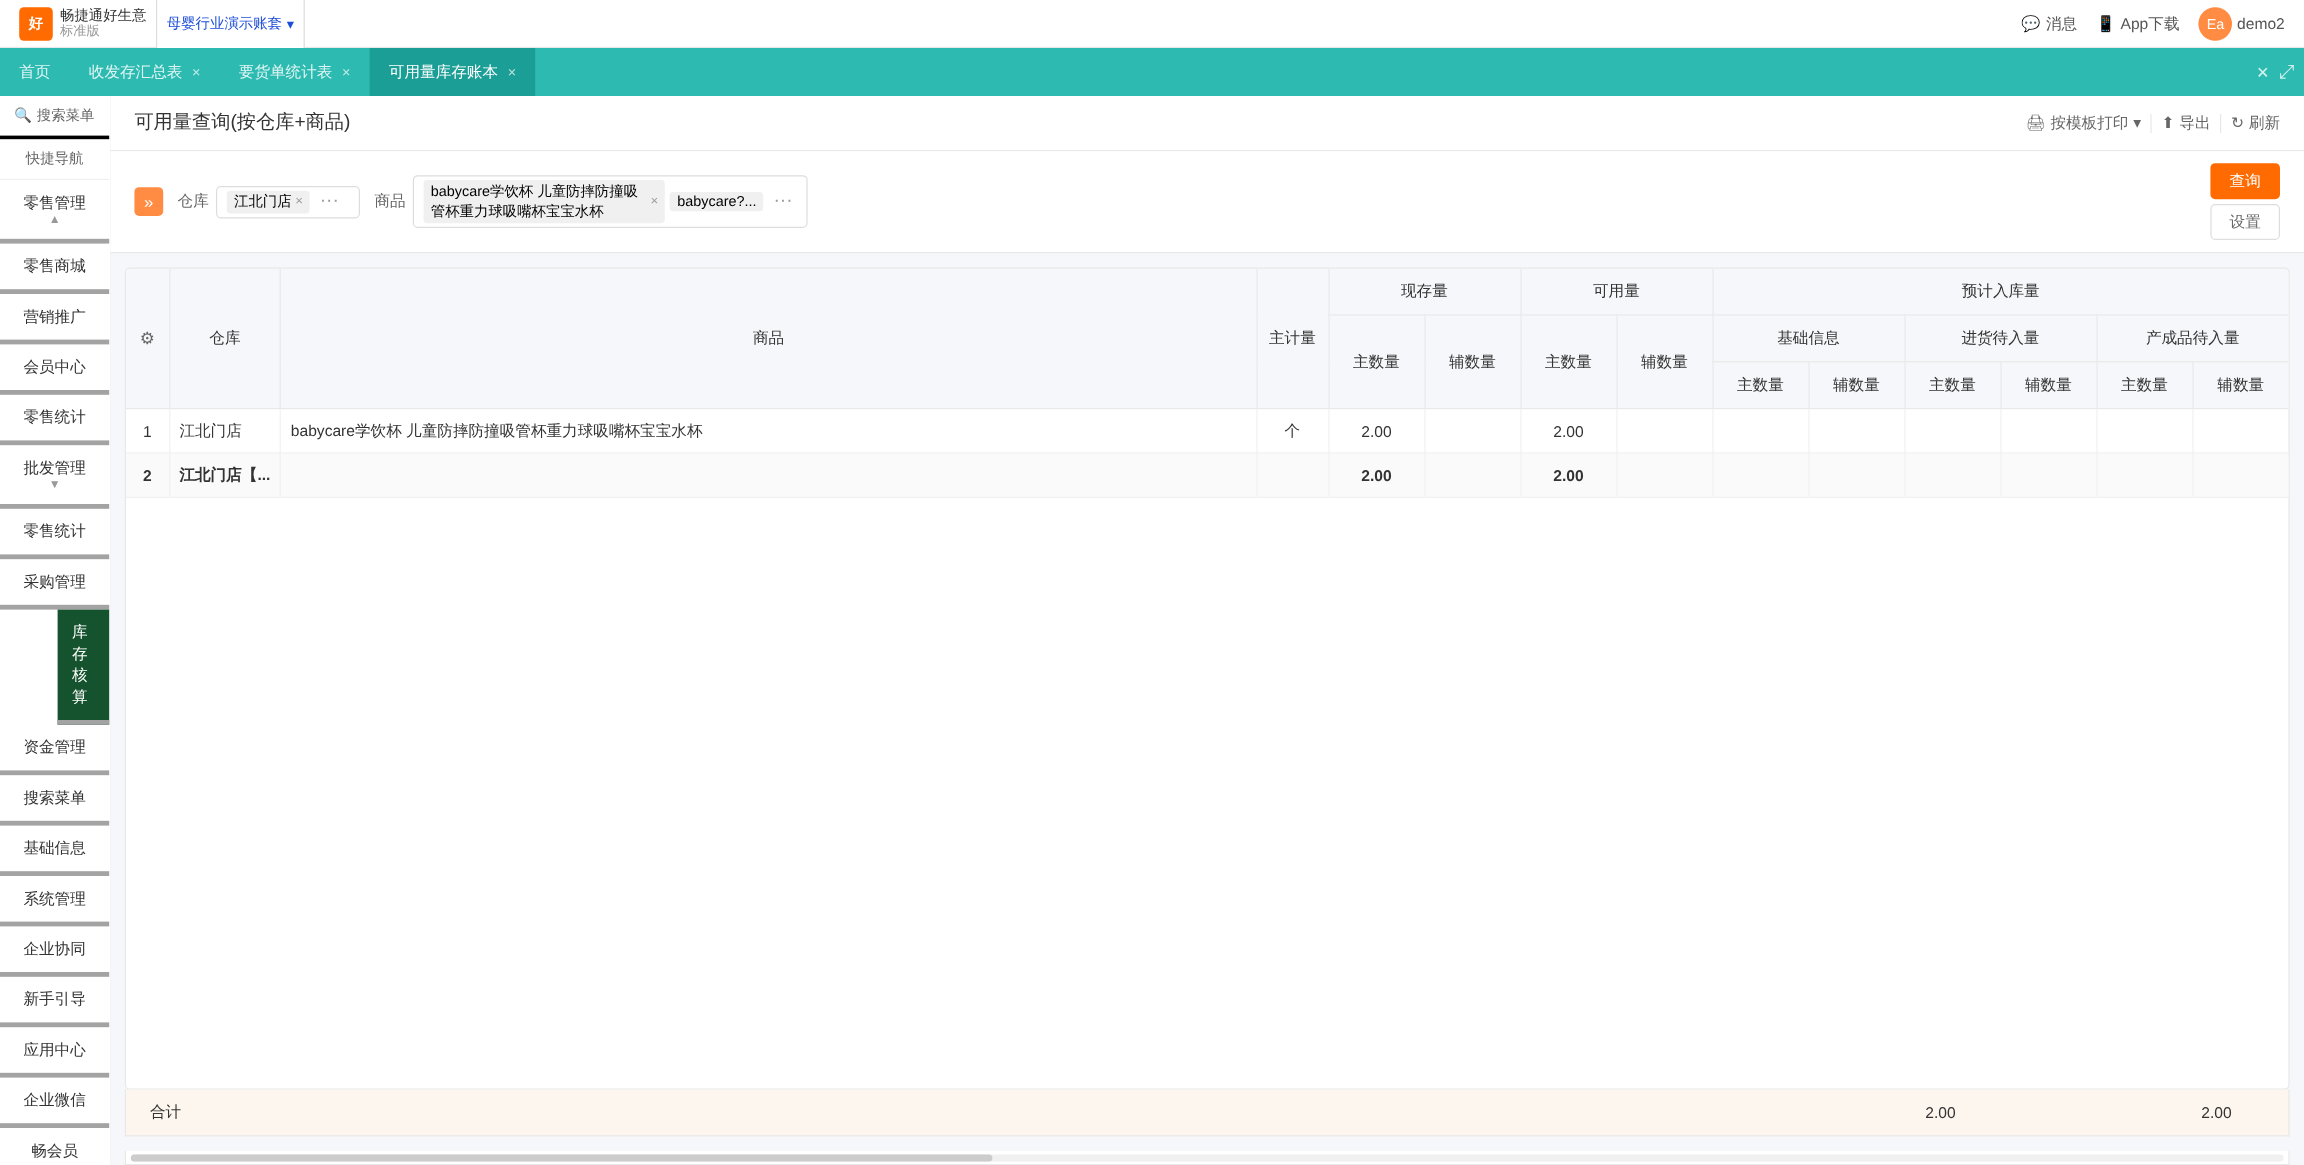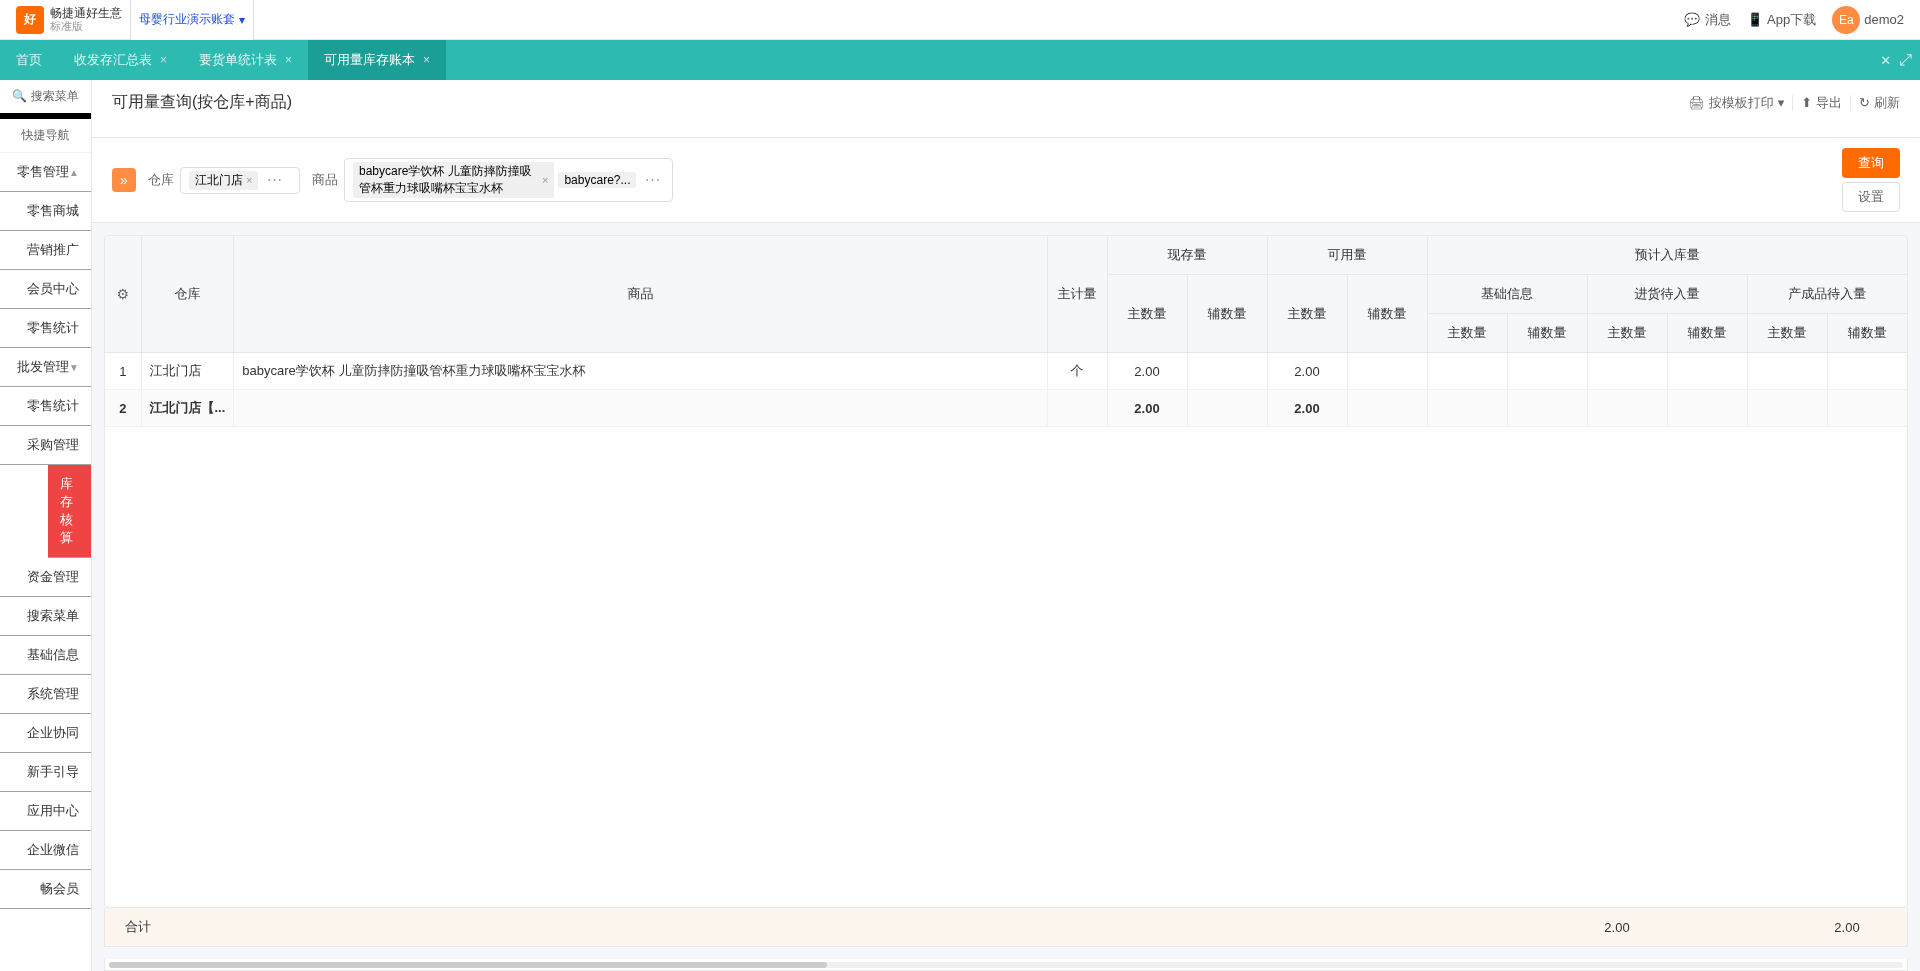--- a/index.html
+++ b/index.html
@@ -95,59 +95,60 @@
       border-right: 1px solid #e8e8e8;
       display: flex;
       flex-direction: column;
       overflow-y: auto;
       flex-shrink: 0;
     }
     .sidebar-search {
       padding: 8px;
       font-size: 12px;
       color: #666;
-      border-bottom: 6px solid #000000;
+      border-bottom: 3px solid #000000;
       cursor: pointer;
       text-align: center;
     }
     .sidebar-nav {
       padding: 4px 0;
       font-size: 12px;
       color: #666;
       border-bottom: 1px solid #f0f0f0;
       cursor: pointer;
       text-align: center;
       padding: 8px 4px;
     }
     .sidebar-item {
       display: flex;
       align-items: center;
       justify-content: flex-end;
       padding: 10px 12px;
       cursor: pointer;
       font-size: 13px;
       color: #333;
-      border-bottom: 1px solid #a3a3a3;
-    }
-    .sidebar-item.active { background: #ef4444; color: white; margin-left: 48px; }
+      border-bottom: 4px solid #a3a3a3;
+      flex-direction: column;
+    }
+    .sidebar-item.active { background: #14532d; color: white; margin-left: 48px; }
     .sidebar-item .arrow { font-size: 10px; color: #999; }
 
     
     .content-area {
       flex: 1;
       display: flex;
       flex-direction: column;
       overflow: hidden;
       background: #f5f7fa;
     }
 
     
     .page-header {
       background: white;
-      padding: 12px 20px 12px 20px;
+      padding: 12px 20px 0 20px;
       border-bottom: 1px solid #e8e8e8;
       display: flex;
       align-items: center;
       justify-content: space-between;
       flex-shrink: 0;
     }
     .page-title { font-size: 16px; font-weight: 500; color: #333; padding-bottom: 12px; }
     .header-actions { display: flex; align-items: center; gap: 8px; padding-bottom: 12px; }
     .btn-template { display: flex; align-items: center; gap: 4px; font-size: 13px; color: #666; cursor: pointer; }
     .btn-export { display: flex; align-items: center; gap: 4px; font-size: 13px; color: #666; cursor: pointer; }

